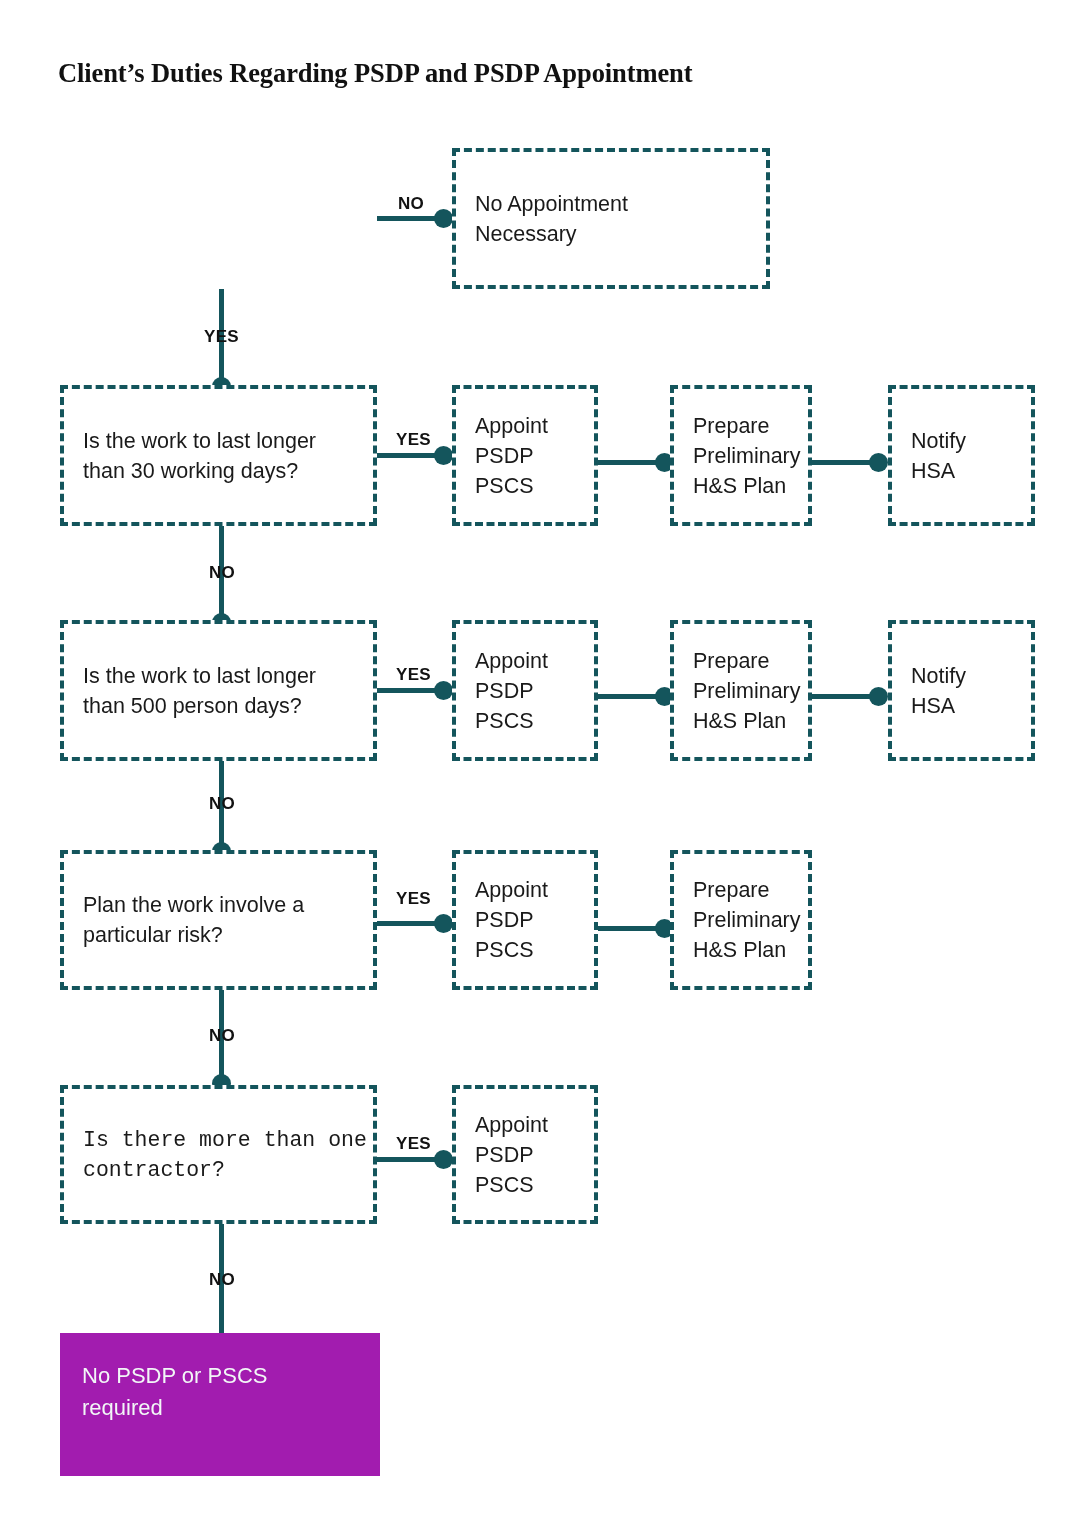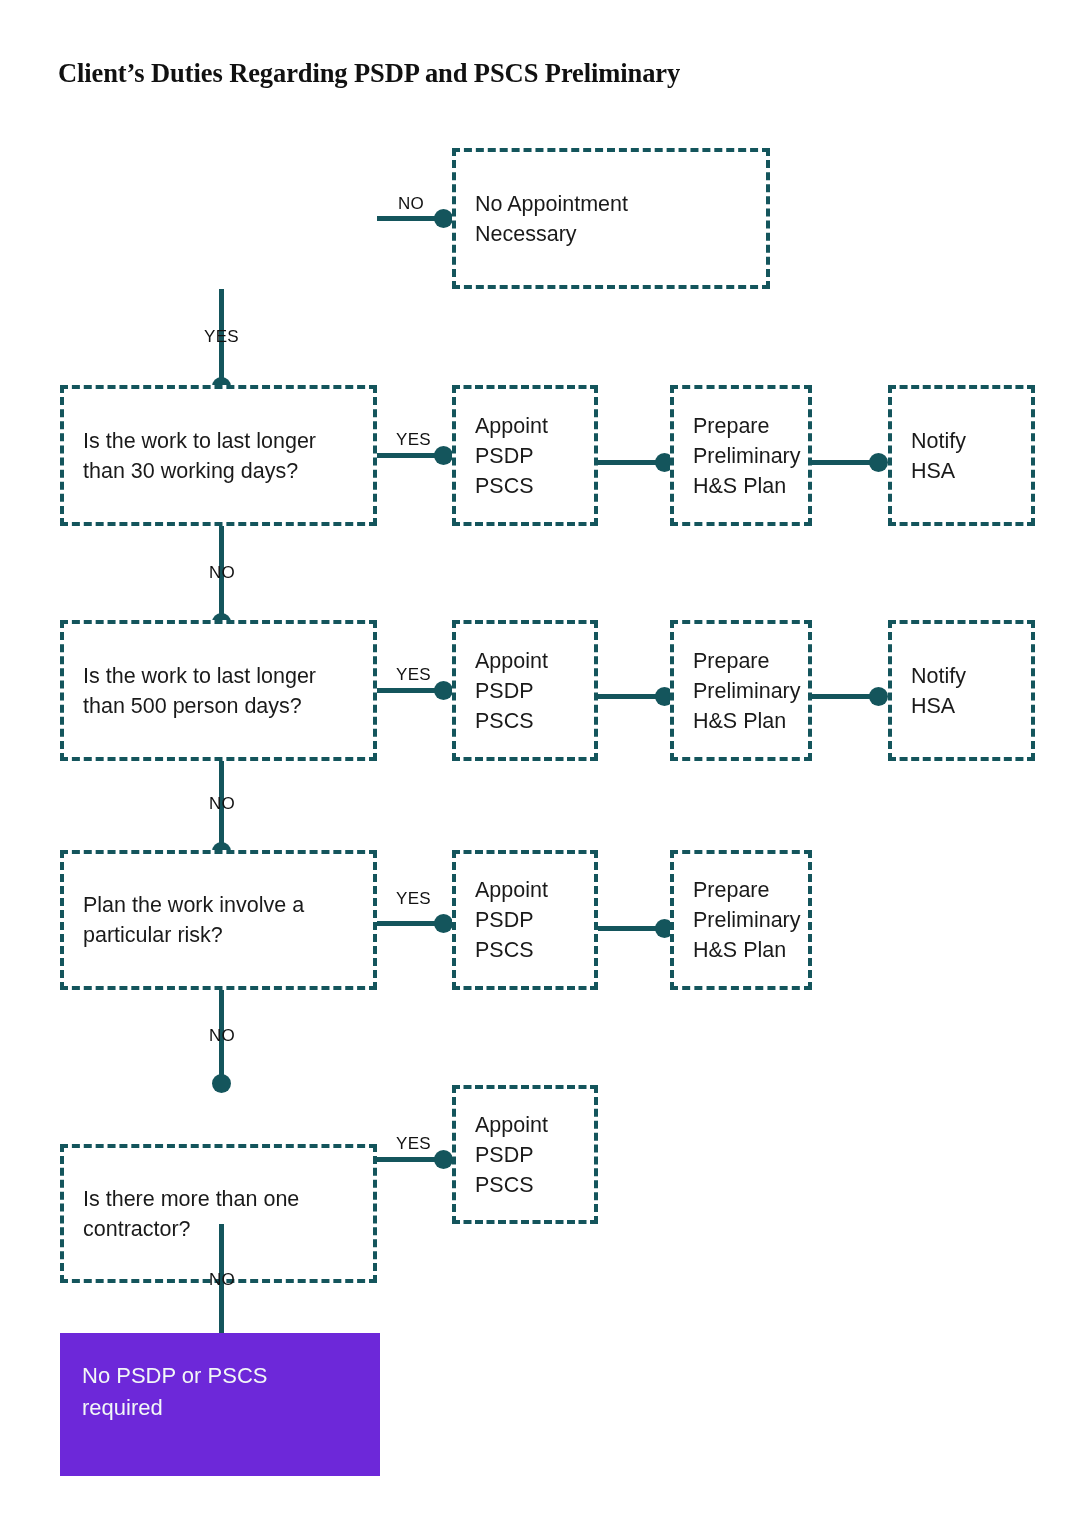--- a/index.html
+++ b/index.html
@@ -34,21 +34,21 @@
   .node {
     position: absolute;
     box-sizing: border-box;
     display: block;
   }
   .node.dashed {
     border: 4px dashed #14555c;
     background: #ffffff;
   }
   .node.filled {
-    background: #6d28d9;
+    background: #a21caf;
     border: none;
   }
   .node .txt {
     position: absolute;
     left: 19px;
     top: 50%;
     transform: translateY(-50%);
     font-size: 21.5px;
     line-height: 30px;
     color: #1a1a1a;
@@ -75,32 +75,32 @@
   .dot {
     position: absolute;
     width: 19px;
     height: 19px;
     border-radius: 50%;
     background: #14555c;
   }
   .elabel {
     position: absolute;
     font-size: 17px;
-    font-weight: normal;
+    font-weight: bold;
     color: #121212;
     letter-spacing: 0.3px;
     white-space: nowrap;
   }
 </style>
 </head>
 <body>
 
 <div id="canvas">
 
-  <div class="title">Client’s Duties Regarding PSDP and PSCS Preliminary</div>
+  <div class="title">Client’s Duties Regarding PSDP and PSDP Appointment</div>
 
 
   <div class="edge-h" style="left:377px; top:216px; width:72px;"></div>
   <div class="dot" style="left:434px; top:209px;"></div>
   <div class="elabel" style="left:398px; top:194px;">NO</div>
 
   <div class="node dashed" style="left:452px; top:148px; width:318px; height:141px;">
     <span class="txt">No Appointment
 Necessary</span>
   </div>
@@ -202,21 +202,21 @@
   <div class="node dashed" style="left:670px; top:850px; width:142px; height:140px;">
     <span class="txt">Prepare
 Preliminary
 H&amp;S Plan</span>
   </div>
 
   <div class="edge-v" style="left:219px; top:990px; height:96px;"></div>
   <div class="dot" style="left:212px; top:1074px;"></div>
   <div class="elabel" style="left:209px; top:1026px;">NO</div>
 
-  <div class="node dashed" style="left:60px; top:1144px; width:317px; height:139px;">
+  <div class="node dashed" style="left:60px; top:1085px; width:317px; height:139px;font-family:Liberation Mono, monospace;">
     <span class="txt">Is there more than one
 contractor?</span>
   </div>
 
   <div class="edge-h" style="left:377px; top:1157px; width:72px;"></div>
   <div class="dot" style="left:434px; top:1150px;"></div>
   <div class="elabel" style="left:396px; top:1134px;">YES</div>
 
   <div class="node dashed" style="left:452px; top:1085px; width:146px; height:139px;">
     <span class="txt">Appoint

